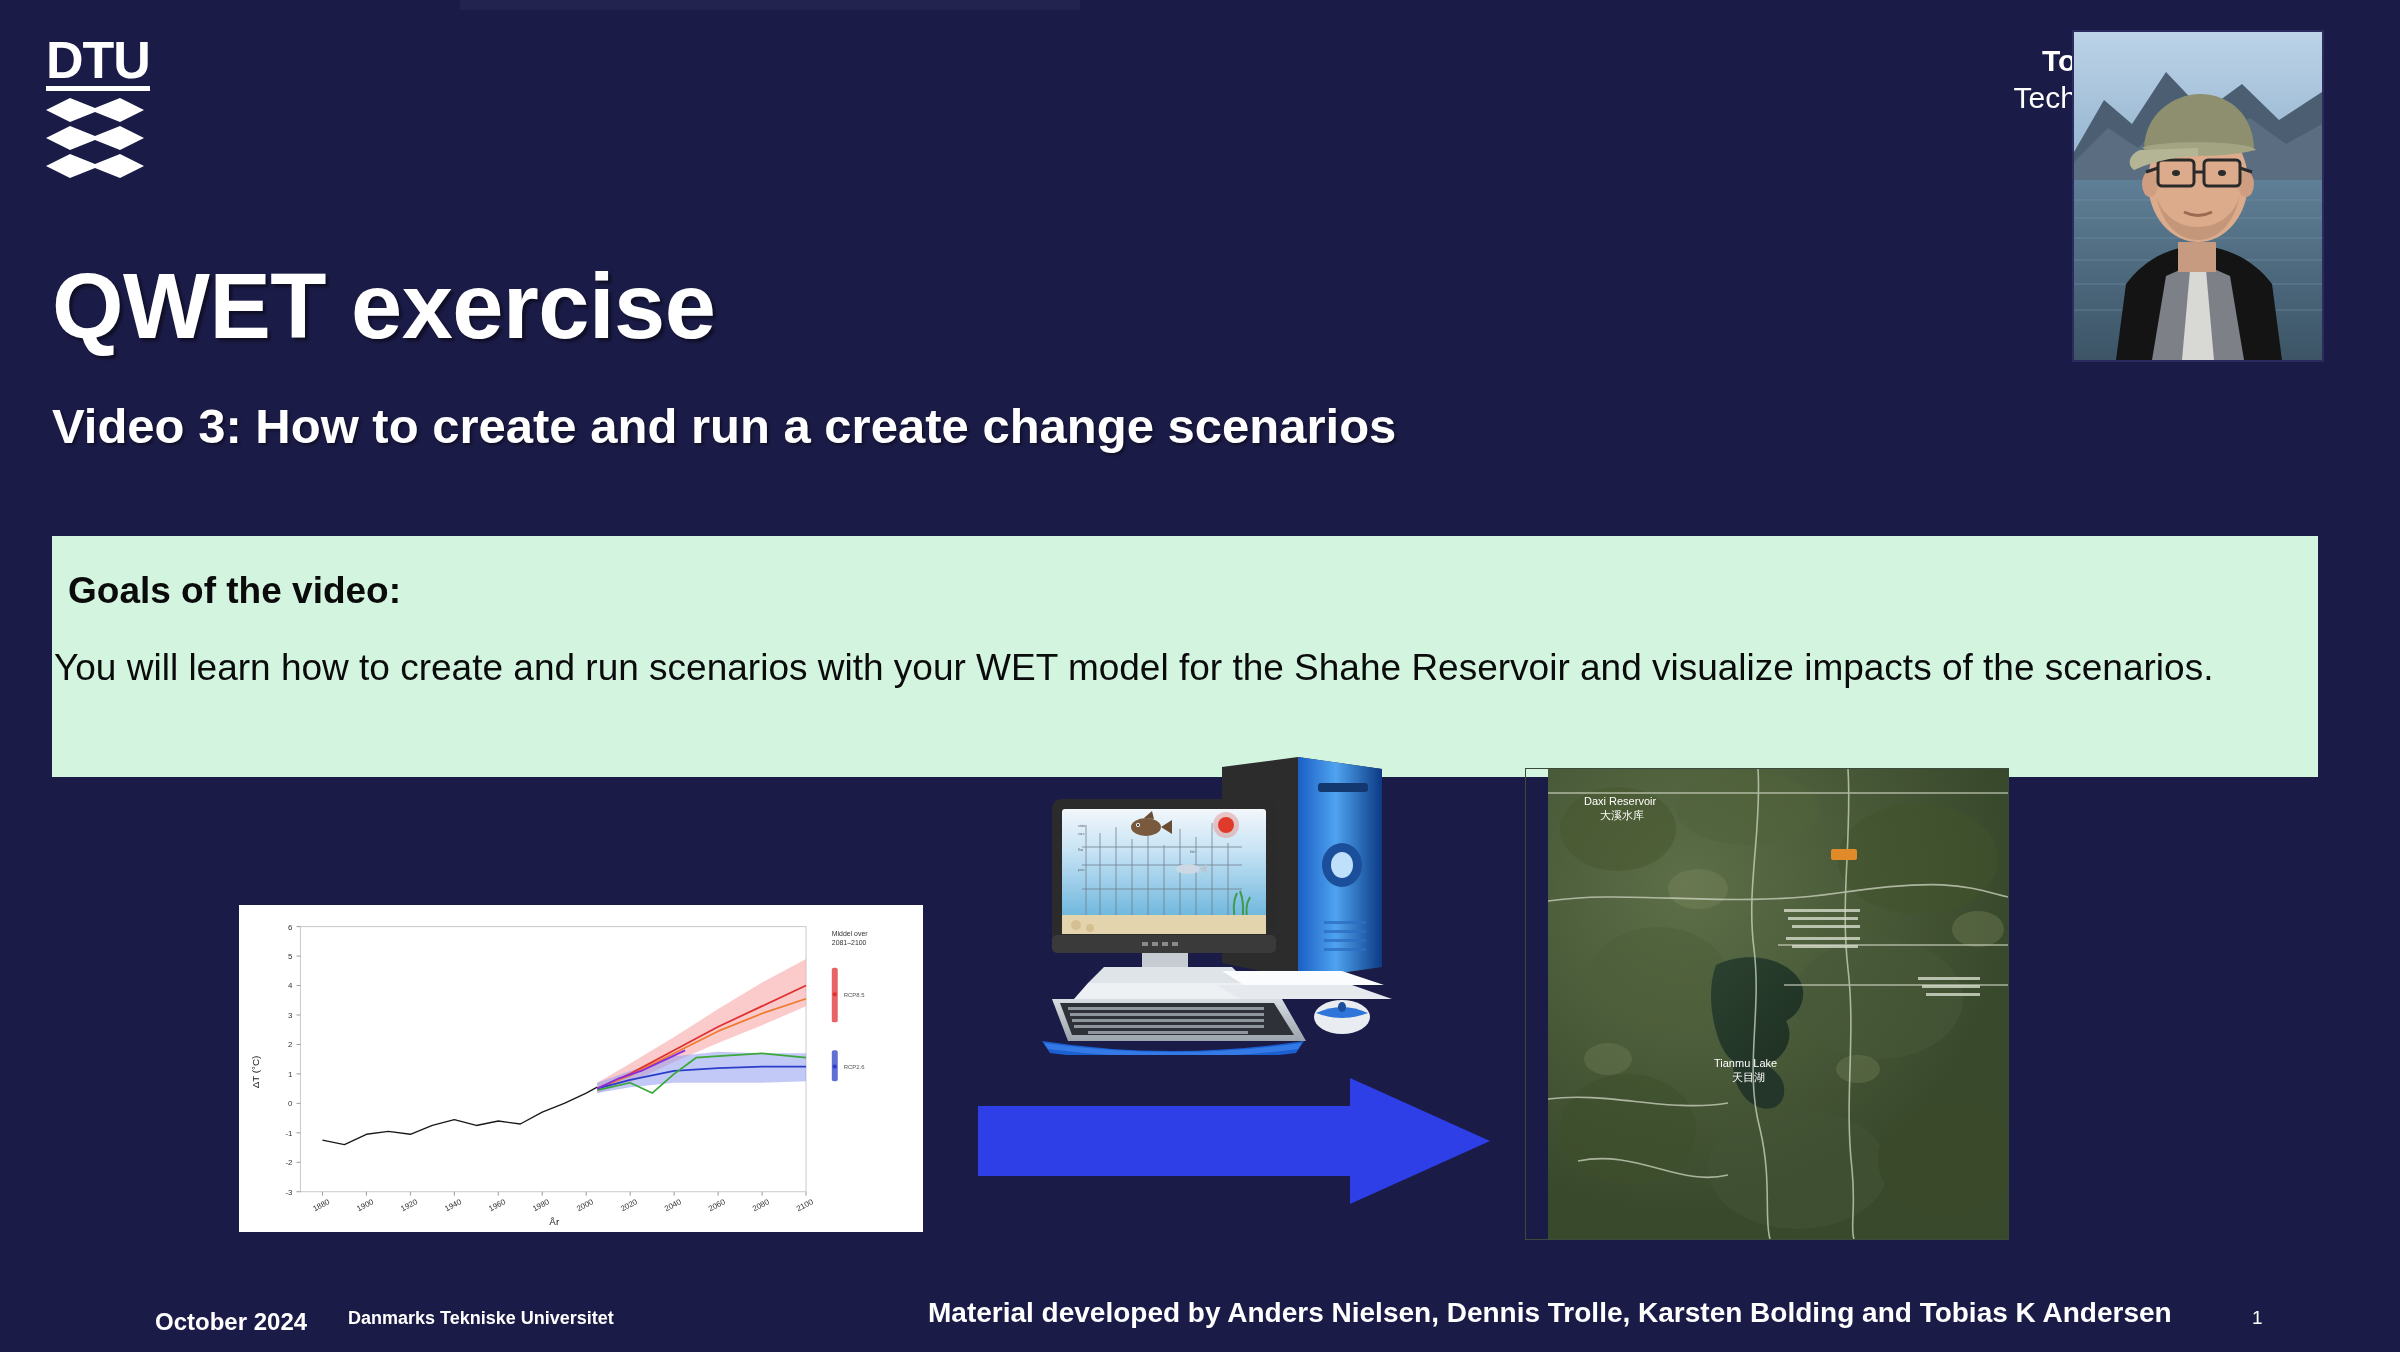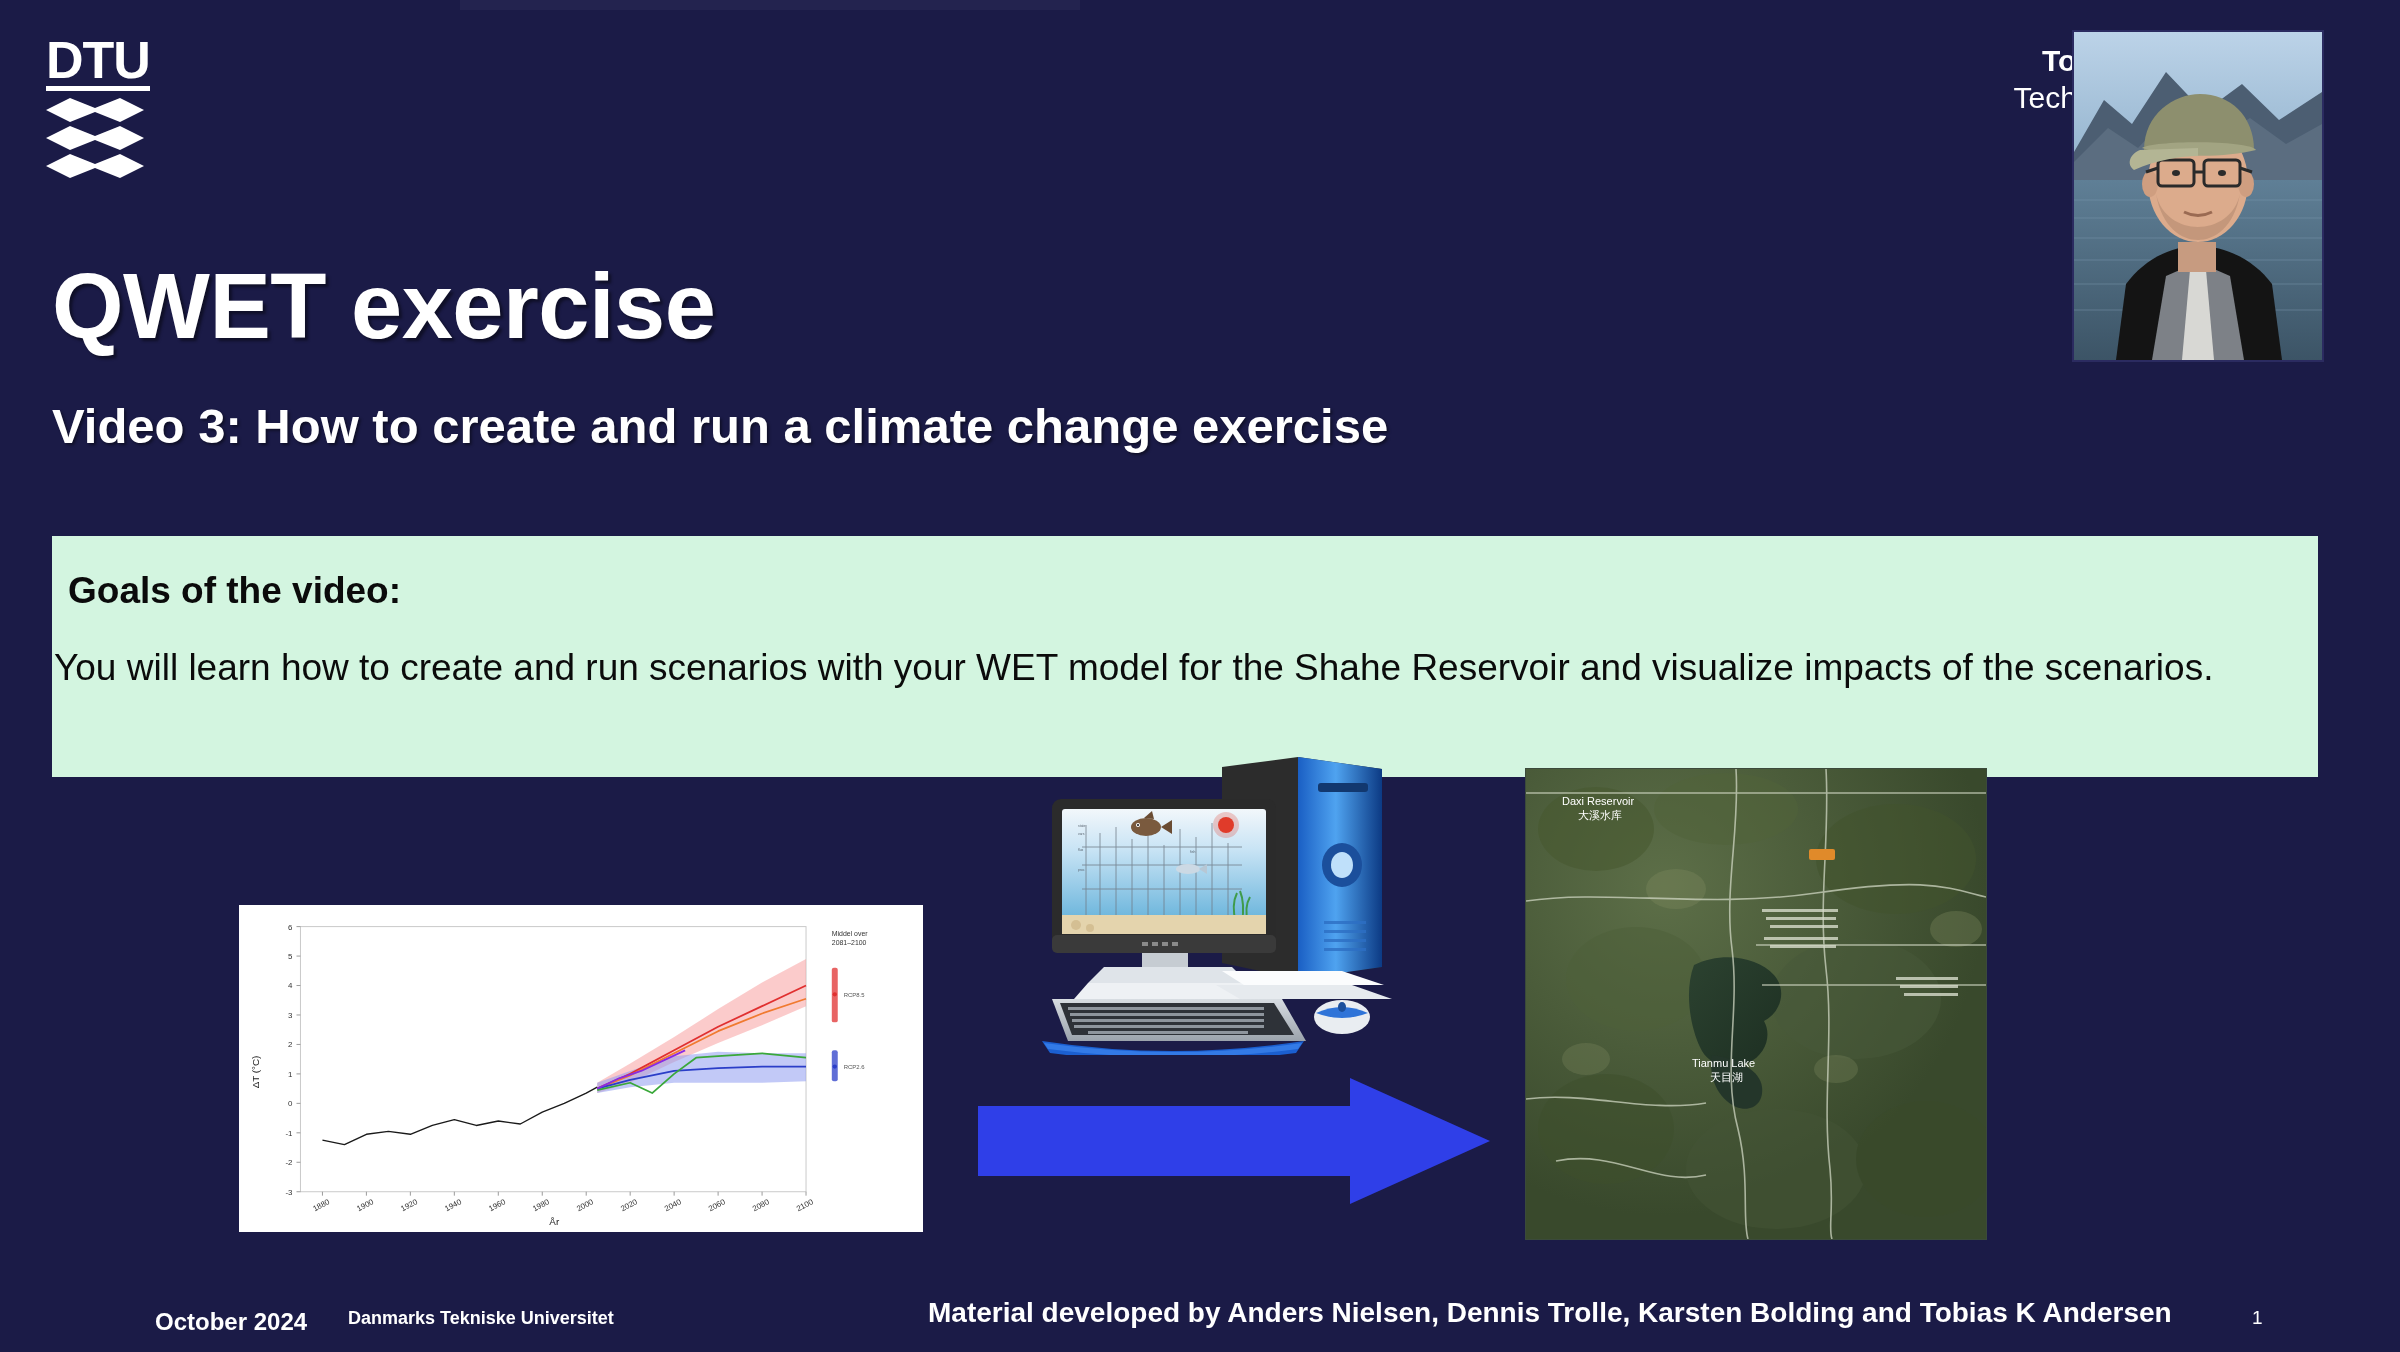--- a/index.html
+++ b/index.html
@@ -79,21 +79,21 @@
   .computer{position:absolute;left:1030px;top:755px;width:370px;height:300px;}
   .computer svg{display:block;width:100%;height:100%;}
 
   
   .arrow{position:absolute;left:978px;top:1078px;width:512px;height:126px;}
   .arrow svg{display:block;width:100%;height:100%;}
 
   
   .satmap{
     position:absolute;left:1525px;top:768px;width:460px;height:470px;
-    overflow:hidden;border:1px solid #3b4a3b;
+    overflow:hidden;border:1px solid #3b4a3b;padding-left:22px;
   }
   .satmap svg{display:block;width:100%;height:100%;}
 
   
   .f-date{position:absolute;left:155px;top:1308px;color:#fff;font-size:24px;font-weight:bold;}
   .f-univ{position:absolute;left:348px;top:1308px;color:#fff;font-size:18px;font-weight:bold;}
   .f-credit{
     position:absolute;left:928px;top:1297px;color:#fff;font-size:28px;
     font-weight:bold;
   }
@@ -178,21 +178,21 @@
 
       <path d="M110,180 q14,7 28,0" stroke="#9a6a52" stroke-width="3" fill="none"></path>
 
       <path d="M70,118 C70,82 100,62 126,62 C156,62 180,84 180,118 Z" fill="#8d8f6e"></path>
       <path d="M68,116 C80,108 176,108 182,118 C150,126 98,126 68,116 Z" fill="#a2a482"></path>
       <path d="M66,118 C56,122 52,132 60,138 C82,128 108,124 124,124 L124,116 Z" fill="#b3b594"></path>
     </svg>
   </div>
 
   <div class="title-main">QWET exercise</div>
-  <div class="title-sub">Video 3: How to create and run a climate change exercise</div>
+  <div class="title-sub">Video 3: How to create and run a create change scenarios</div>
 
   <div class="goals">
     <div class="goals-title">Goals of the video:</div>
     <div class="goals-body">You will learn how to create and run scenarios with your WET model for the Shahe Reservoir and visualize impacts of the scenarios.</div>
   </div>
 
   <div class="chart-box">
     <svg id="chartSvg" viewBox="0 0 690 333" preserveAspectRatio="none" aria-hidden="true">
       <rect x="0" y="0" width="690" height="333" fill="#ffffff"></rect>
 

